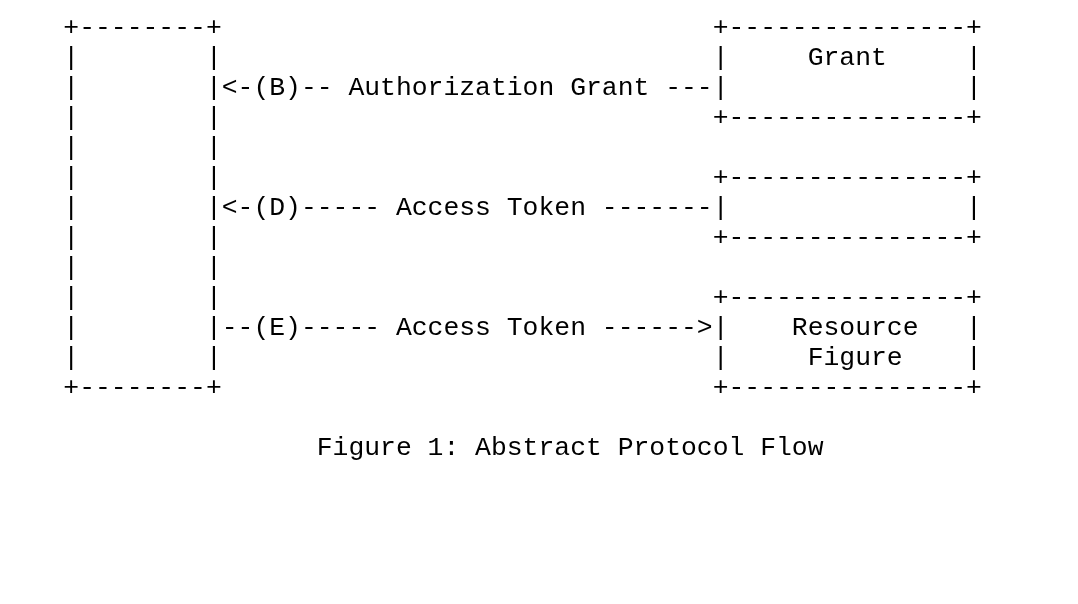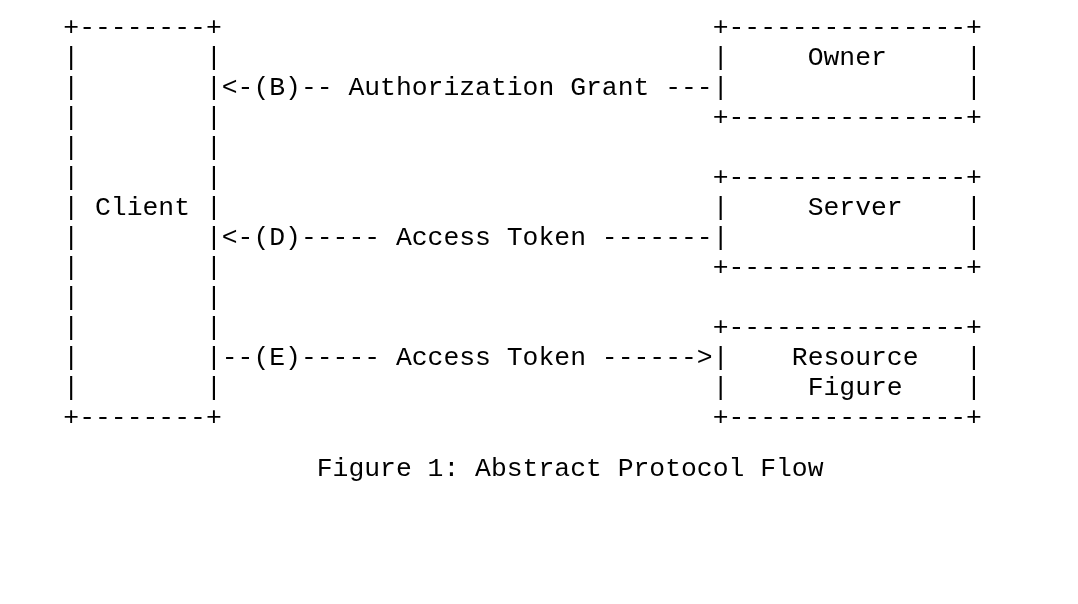--- a/index.html
+++ b/index.html
@@ -27,36 +27,35 @@
   .ascii-line {
     white-space: pre;
     height: 30px;
     line-height: 30px;
     letter-spacing: 0;
   }
   .figure-caption {
     white-space: pre;
     height: 30px;
     line-height: 30px;
-    margin-top: 21px;      
+    margin-top: 30px;      
     padding-left: 20ch;    
   }
 </style>
 </head>
 <body>
 
 <div class="figure-wrap">
   <div class="ascii-diagram">
     <div class="ascii-line">    +--------+                               +---------------+</div>
-    <div class="ascii-line">    |        |                               |     Owner     |</div>
+    <div class="ascii-line">    |        |                               |     Grant     |</div>
     <div class="ascii-line">    |        |&lt;-(B)-- Authorization Grant ---|               |</div>
     <div class="ascii-line">    |        |                               +---------------+</div>
     <div class="ascii-line">    |        |</div>
     <div class="ascii-line">    |        |                               +---------------+</div>
-    <div class="ascii-line">    | Client |                               |     Server    |</div>
     <div class="ascii-line">    |        |&lt;-(D)----- Access Token -------|               |</div>
     <div class="ascii-line">    |        |                               +---------------+</div>
     <div class="ascii-line">    |        |</div>
     <div class="ascii-line">    |        |                               +---------------+</div>
     <div class="ascii-line">    |        |--(E)----- Access Token ------&gt;|    Resource   |</div>
     <div class="ascii-line">    |        |                               |     Figure    |</div>
     <div class="ascii-line">    +--------+                               +---------------+</div>
   </div>
   <div class="figure-caption">Figure 1: Abstract Protocol Flow</div>
 </div>

